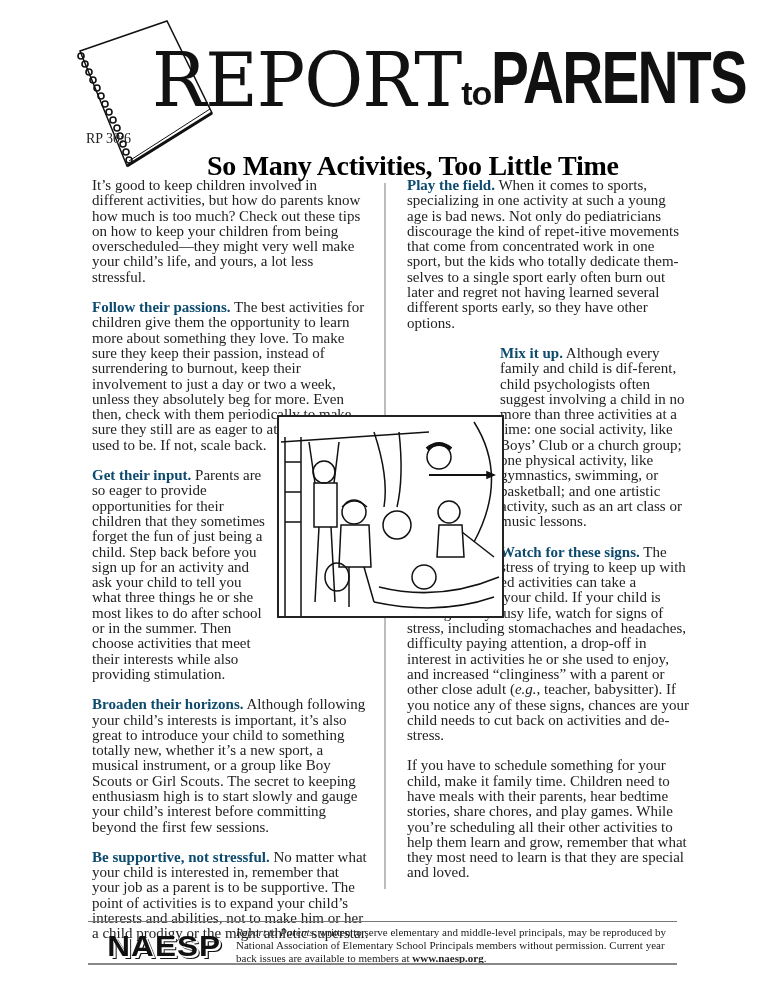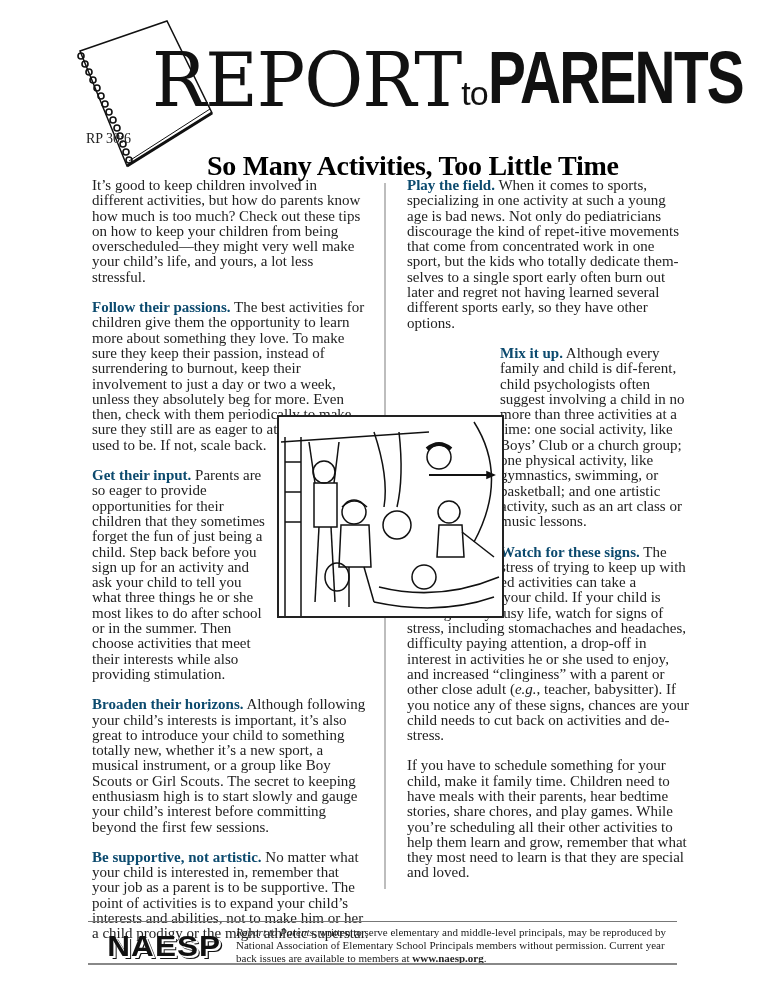--- a/index.html
+++ b/index.html
@@ -5,21 +5,21 @@
   html, body { margin:0; padding:0; background:#ffffff; }
   body { width:768px; height:994px; position:relative; overflow:hidden;
          font-family:"Liberation Serif", serif; color:#1a1a1a; }
   .abs { position:absolute; }
 
   
   #notebook { left:72px; top:18px; width:150px; height:150px; }
   #masthead { left:152px; top:38px; height:80px; white-space:nowrap; }
   .mh-report { font-family:"DejaVu Serif", "Liberation Serif", serif; font-size:72px; letter-spacing:-1px;
                color:#111; font-weight:normal; vertical-align:baseline; transform:scaleY(1.05); display:inline-block; }
-  .mh-to { font-family:"Liberation Sans", sans-serif; font-weight:normal; font-size:34px; color:#111; letter-spacing:-1px; }
+  .mh-to { font-family:"Liberation Sans", sans-serif; font-weight:bold; font-size:34px; color:#111; letter-spacing:-1px; }
   .mh-parents { font-family:"Liberation Sans", sans-serif; font-weight:bold; font-size:66px; color:#111;
                 letter-spacing:-2px; display:inline-block; transform:scaleX(0.86) scaleY(1.12); transform-origin:left bottom; }
   #issue { left:86px; top:131px; font-size:14px; color:#222; }
   #title { left:207px; top:150px; font-size:28px; font-weight:bold; color:#000; letter-spacing:-0.3px; white-space:nowrap; }
 
   
   .col { position:absolute; top:178px; font-size:15px; line-height:15.3px; color:#222; }
   #col-left { left:92px; width:278px; }
   #col-right { left:407px; width:282px; }
   .col p { margin:0 0 15px 0; }
@@ -68,21 +68,21 @@
 <div id="issue" class="abs">RP 30:6</div>
 <div id="title" class="abs">So Many Activities, Too Little Time</div>
 
 <div id="divider" class="abs"></div>
 
 <div id="col-left" class="col">
   <p>It’s good to keep children involved in different activities, but how do parents know how much is too much? Check out these tips on how to keep your children from being overscheduled—they might very well make your child’s life, and yours, a lot less stressful.</p>
   <p><b>Follow their passions.</b><span> The best activities for children give them the opportunity to learn more about something they love. To make sure they keep their passion, instead of surrendering to burnout, keep their involvement to just a day or two a week, unless they absolutely beg for more. Even then, check with them periodically to make sure they still are as eager to attend as they used to be. If not, scale back.</span></p>
   <p style="margin-right:-5px"><span style="float:right;width:110px;height:205px;"></span><b>Get their input.</b><span> Parents are so eager to provide opportunities for their children that they sometimes forget the fun of just being a child. Step back before you sign up for an activity and ask your child to tell you what three things he or she most likes to do after school or in the summer. Then choose activities that meet their interests while also providing stimulation.</span></p>
   <p><b>Broaden their horizons.</b><span> Although following your child’s interests is important, it’s also great to introduce your child to something totally new, whether it’s a new sport, a musical instrument, or a group like Boy Scouts or Girl Scouts. The secret to keeping enthusiasm high is to start slowly and gauge your child’s interest before committing beyond the first few sessions.</span></p>
-  <p><b>Be supportive, not artistic.</b><span> No matter what your child is interested in, remember that your job as a parent is to be supportive. The point of activities is to expand your child’s interests and abilities, not to make him or her a child prodigy or the might athletic superstar.</span></p>
+  <p><b>Be supportive, not stressful.</b><span> No matter what your child is interested in, remember that your job as a parent is to be supportive. The point of activities is to expand your child’s interests and abilities, not to make him or her a child prodigy or the might athletic superstar.</span></p>
 </div>
 
 <div id="col-right" class="col">
   <p><b>Play the field.</b><span> When it comes to sports, specializing in one activity at such a young age is bad news. Not only do pediatricians discourage the kind of repet-itive movements that come from concentrated work in one sport, but the kids who totally dedicate them-selves to a single sport early often burn out later and regret not having learned several different sports early, so they have other options.</span></p>
   <p><span style="float:left;width:93px;height:185px;margin-top:30px;"></span><b>Mix it up.</b><span> Although every family and child is dif-ferent, child psychologists often suggest involving a child in no more than three activities at a time: one social activity, like Boys’ Club or a church group; one physical activity, like gymnastics, swimming, or basketball; and one artistic activity, such as an art class or music lessons.</span></p>
   <p><b>Watch for these signs.</b><span> The stress of trying to keep up with too many planned activities can take a physical toll on your child. If your child is leading a very busy life, watch for signs of stress, including stomachaches and headaches, difficulty paying attention, a drop-off in interest in activities he or she used to enjoy, and increased “clinginess” with a parent or other close adult (</span><i>e.g.</i><span>, teacher, babysitter). If you notice any of these signs, chances are your child needs to cut back on activities and de-stress.</span></p>
   <p>If you have to schedule something for your child, make it family time. Children need to have meals with their parents, hear bedtime stories, share chores, and play games. While you’re scheduling all their other activities to help them learn and grow, remember that what they most need to learn is that they are special and loved.</p>
 </div>
 
 <div id="illus" class="abs">

